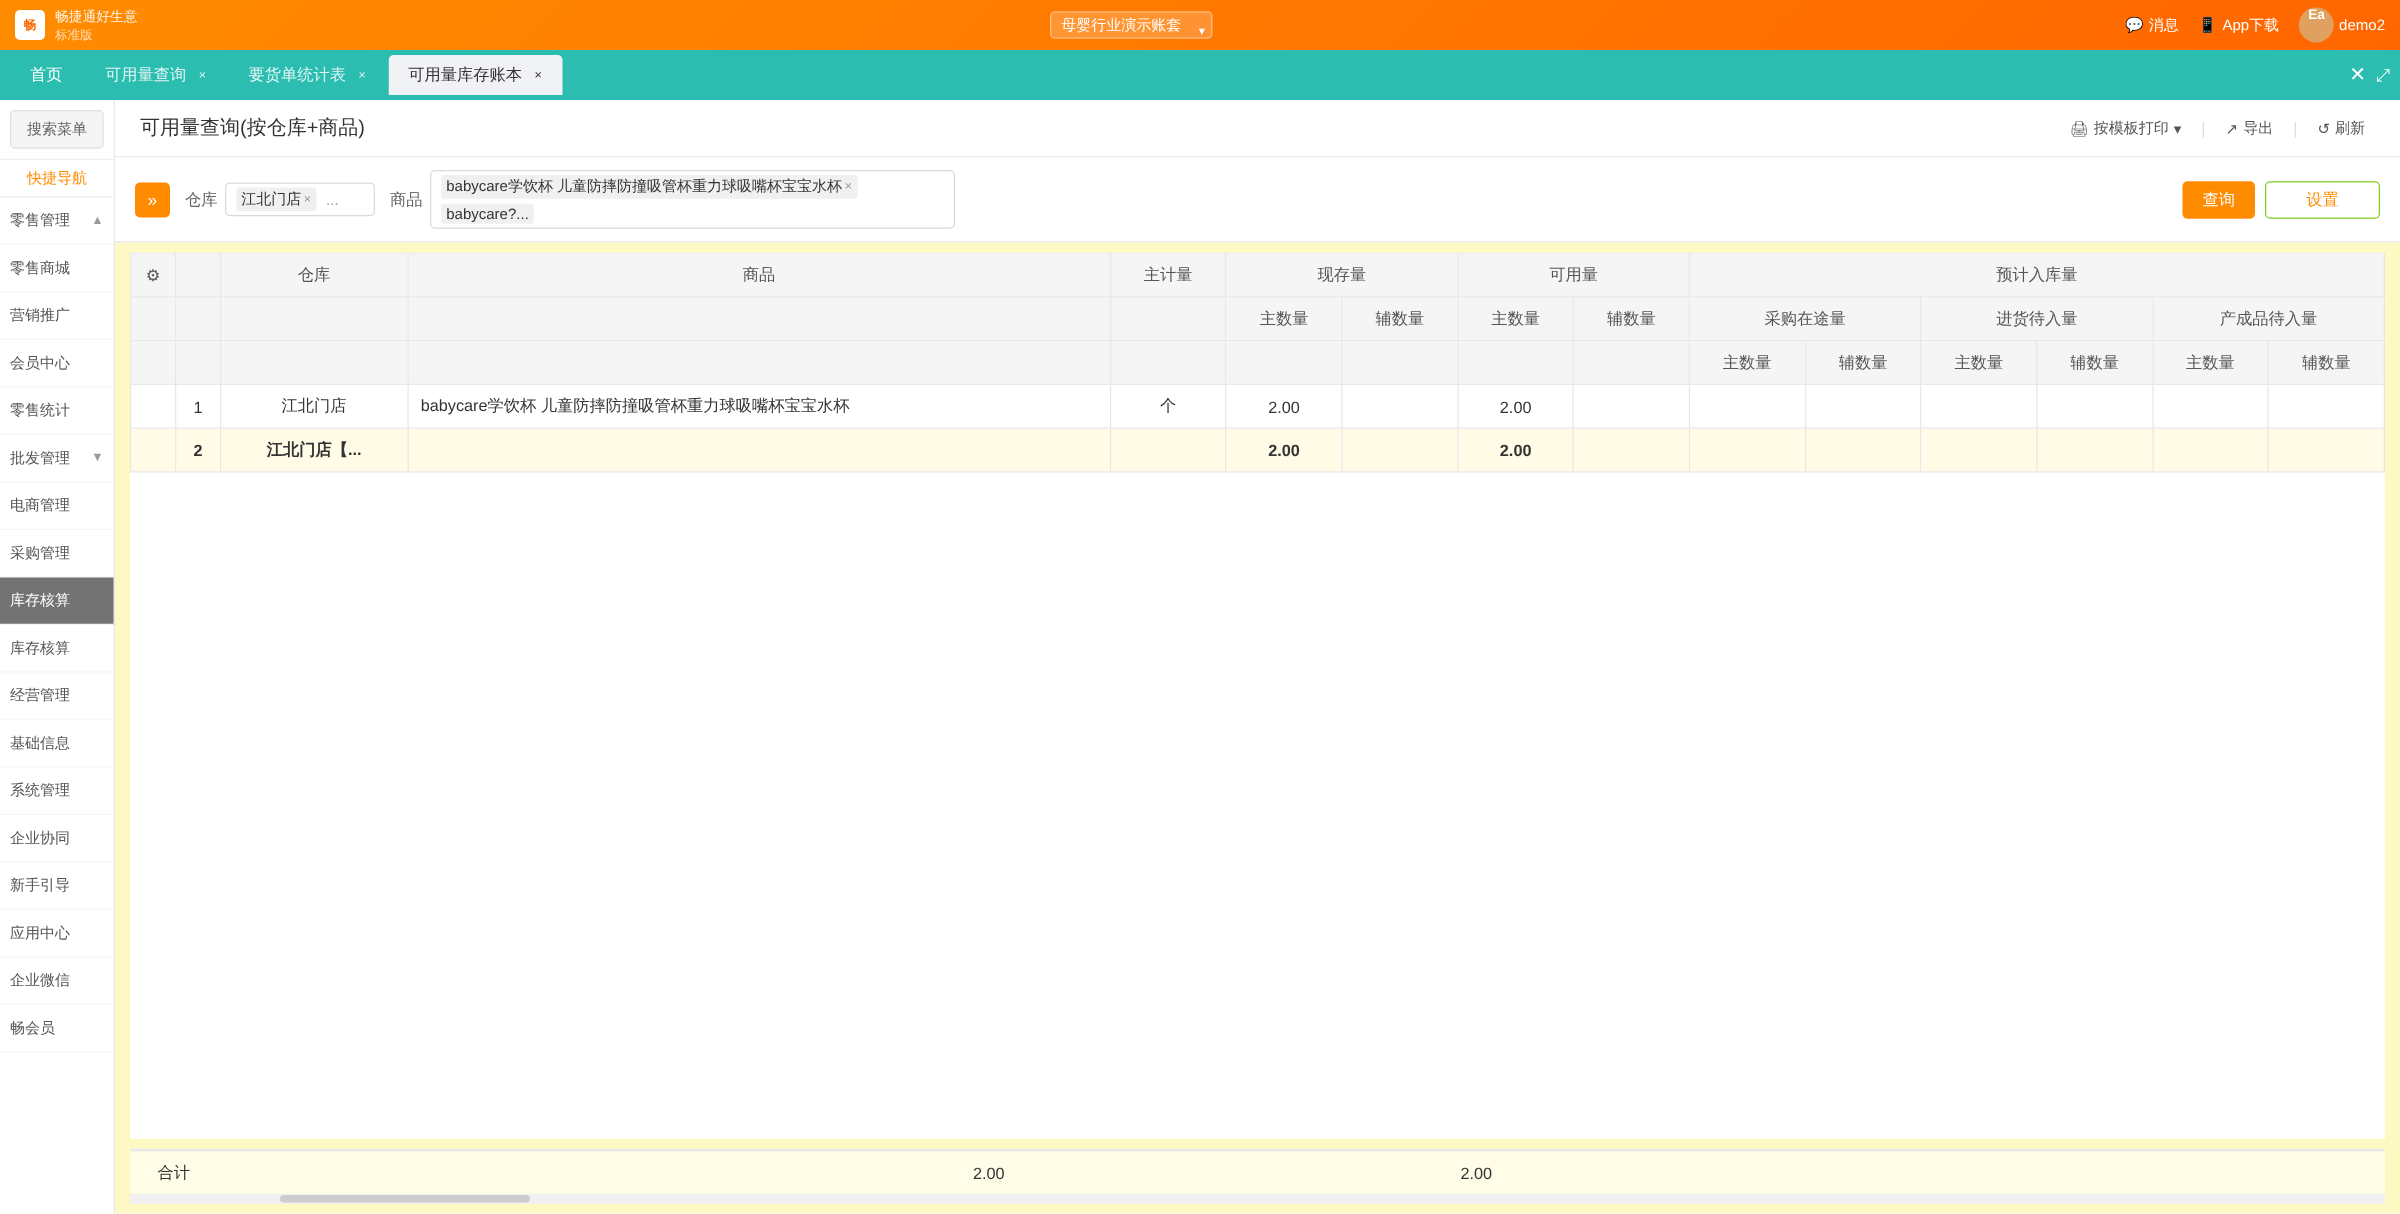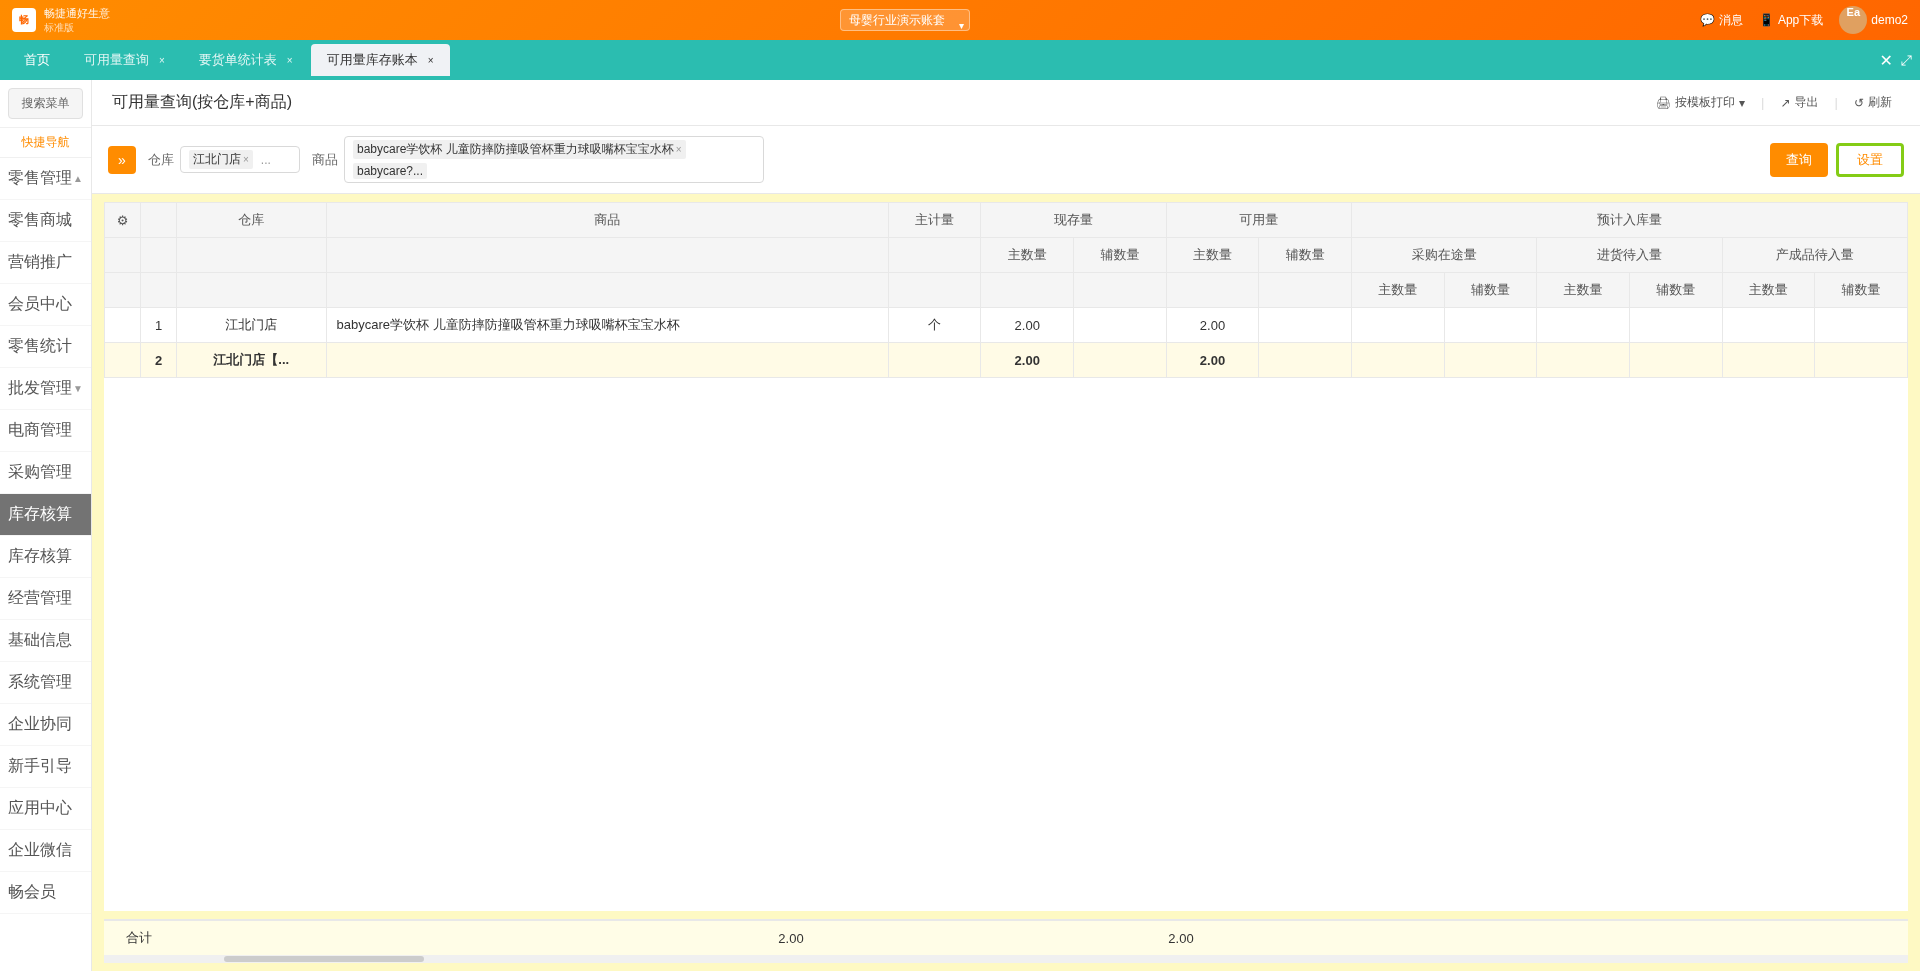--- a/index.html
+++ b/index.html
@@ -80,21 +80,21 @@
       cursor: pointer;
       color: #555;
       font-size: 12px;
       border-bottom: 1px solid #f5f5f5;
       display: flex;
       align-items: center;
       justify-content: space-between;
       padding: 10px 8px;
     }
     .sidebar-item.active { background: #737373; color: white; }
-    .sidebar-item-label { font-size: 16px; }
+    .sidebar-item-label { font-size: 12px; }
     .sidebar-arrow { font-size: 10px; color: #999; }
 
     
     .content-area { flex: 1; background: #fef9c3; overflow-y: auto; display: flex; flex-direction: column; }
 
     
     .page-header {
       background: white;
       padding: 10px 20px;
       border-bottom: 1px solid #e8e8e8;
@@ -120,21 +120,21 @@
     }
     .filter-expand-btn { width: 28px; height: 28px; background: #ff8c00; border-radius: 4px; display: flex; align-items: center; justify-content: center; color: white; cursor: pointer; font-size: 14px; flex-shrink: 0; }
     .filter-group { display: flex; align-items: center; gap: 6px; }
     .filter-label { color: #666; font-size: 13px; white-space: nowrap; }
     .filter-field { display: flex; align-items: center; gap: 4px; border: 1px solid #d9d9d9; border-radius: 4px; padding: 3px 8px; min-width: 120px; max-width: 300px; background: white; flex-wrap: wrap; }
     .filter-tag { display: flex; align-items: center; gap: 2px; background: #f0f0f0; border-radius: 2px; padding: 1px 4px; font-size: 12px; color: #333; }
     .filter-tag .remove { cursor: pointer; color: #999; font-size: 10px; }
     .filter-dots { color: #999; font-size: 12px; cursor: pointer; padding: 0 4px; }
     .filter-actions { margin-left: auto; display: flex; gap: 8px; }
     .btn-query { background: #ff8c00; color: white; border: none; padding: 5px 16px; border-radius: 4px; cursor: pointer; font-size: 13px; }
-    .btn-settings { background: white; color: #ff8c00; border: 3px solid #84cc16; padding: 5px 18px; border-radius: 4px; cursor: pointer; font-size: 13px; }
+    .btn-settings { background: white; color: #ff8c00; border: 1px solid #84cc16; padding: 5px 32px; border-radius: 4px; cursor: pointer; font-size: 13px; }
 
     
     .table-container { flex: 1; background: white; margin: 8px 0; overflow: auto; }
     .data-table { width: 100%; border-collapse: collapse; font-size: 13px; }
     .data-table th {
       background: #f5f5f5;
       color: #555;
       font-weight: 500;
       padding: 8px 10px;
       text-align: center;

